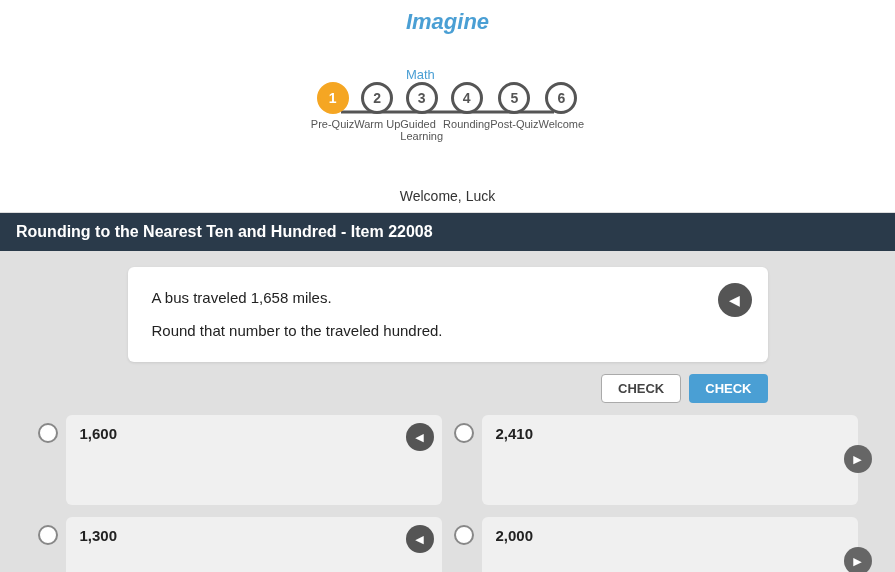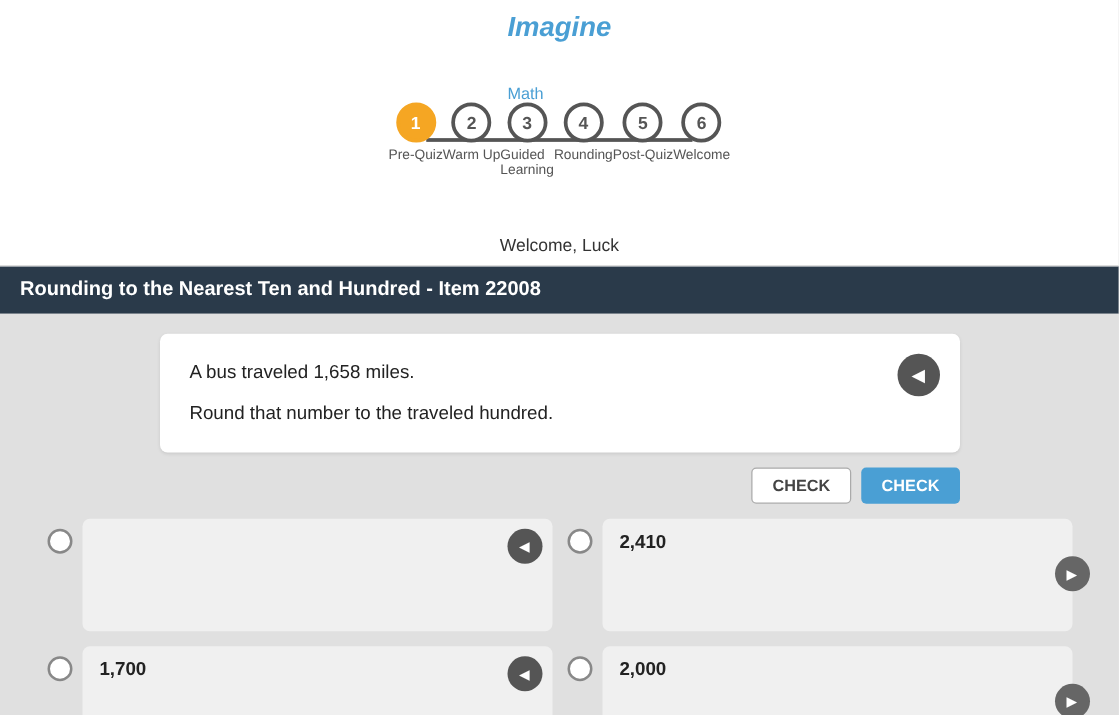--- a/index.html
+++ b/index.html
@@ -344,40 +344,41 @@
   <div class="action-buttons-row">
     <button class="btn-clear">CHECK</button>
     <button class="btn-check">CHECK</button>
   </div>
 
   <div class="choices-grid">
 
     <div class="choice-row">
       <input type="radio" class="choice-radio" name="answer" style="">
       <div class="choice-card">
+        <span class="choice-label">1,600</span>
         <button class="choice-audio-btn">
           <span>◀</span>
         </button>
       </div>
     </div>
 
     <div class="choice-row" style="position:relative;">
       <input type="radio" class="choice-radio" name="answer" style="">
       <div class="choice-card">
         <span class="choice-label">2,410</span>
       </div>
       <button class="choice-audio-btn-right-edge">
         <span>▶</span>
       </button>
     </div>
 
     <div class="choice-row">
       <input type="radio" class="choice-radio" name="answer" style="">
       <div class="choice-card">
-        <span class="choice-label">1,700</span>
+        <span class="choice-label">1,300</span>
         <button class="choice-audio-btn">
           <span>◀</span>
         </button>
       </div>
     </div>
 
     <div class="choice-row" style="position:relative;">
       <input type="radio" class="choice-radio" name="answer" style="">
       <div class="choice-card">
         <span class="choice-label">2,000</span>

